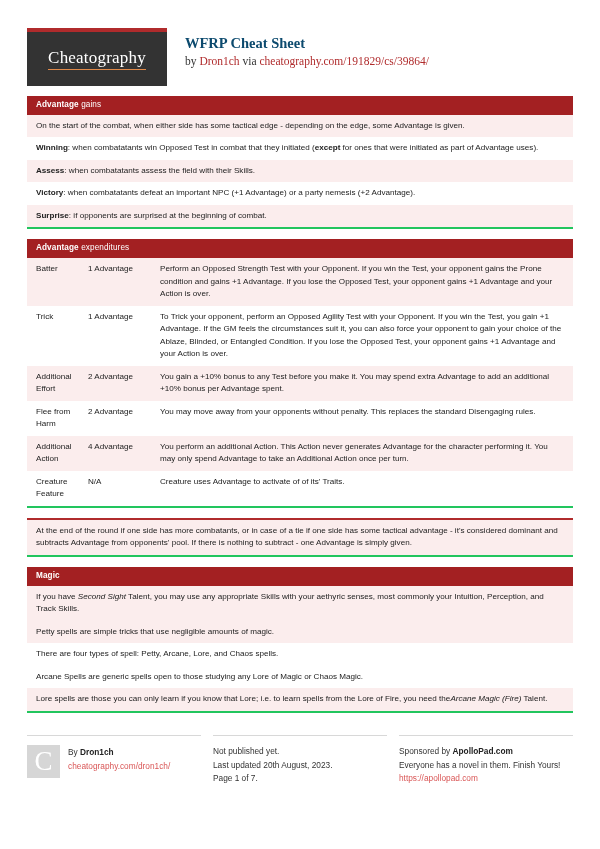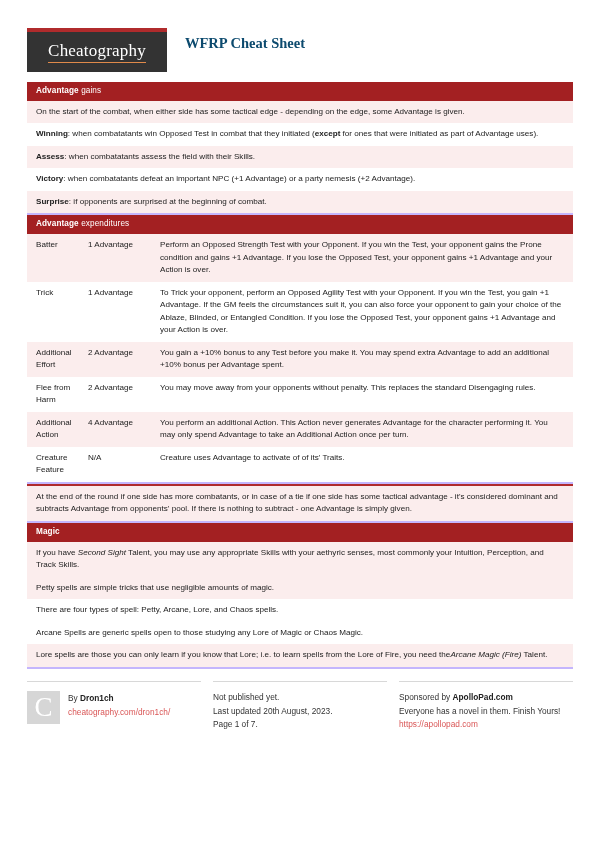--- a/index.html
+++ b/index.html
@@ -36,21 +36,21 @@
     flex: 0 0 140px;
     margin-right: 18px;
   }
   .logo-topbar {
     height: 4px;
     background: #b02b2c;
     width: 100%;
   }
   .logo-box {
     background: #333333;
-    height: 40px;
+    height: 54px;
     display: flex;
     align-items: center;
     justify-content: center;
   }
   .logo-text {
     font-family: "Liberation Serif", serif;
     color: #ffffff;
     font-size: 17px;
     letter-spacing: .2px;
     position: relative;
@@ -77,21 +77,22 @@
     color: #333333;
     line-height: 1.3;
   }
   .byline a, .byline .lnk {
     color: #b02b2c;
     text-decoration: none;
   }
 
   
   .section {
-    border-bottom: 2px solid #c4b5fd;
+    margin-bottom: 10px;
+    border-bottom: 2px solid #22c55e;
   }
   .section-title {
     background: #a32022;
     color: #ffffff;
     font-size: 8.2px;
     font-weight: bold;
     padding: 4px 8px 4px 9px;
     line-height: 1.3;
     letter-spacing: .1px;
   }
@@ -188,20 +189,23 @@
 
   <div class="header">
     <div class="logo-block">
       <div class="logo-topbar"></div>
       <div class="logo-box">
         <span class="logo-text">Cheatography</span>
       </div>
     </div>
     <div class="title-block">
       <div class="sheet-title">WFRP Cheat Sheet</div>
+      <div class="byline">
+        <span>by </span><span class="lnk">Dron1ch</span><span> via </span><span class="lnk">cheatography.com/191829/cs/39864/</span>
+      </div>
     </div>
   </div>
 
   <div class="section">
     <div class="section-title"><span>Advantage</span><span class="light"> gains</span></div>
 
     <div class="row alt"><span>On the start of the combat, when either side has some tactical edge - depending on the edge, some Advantage is given.</span></div>
 
     <div class="row"><b>Winning</b><span>: when combatatants win Opposed Test in combat that they initiated (<b>except</b> for ones that were initiated as part of Advantage uses).</span></div>
 

